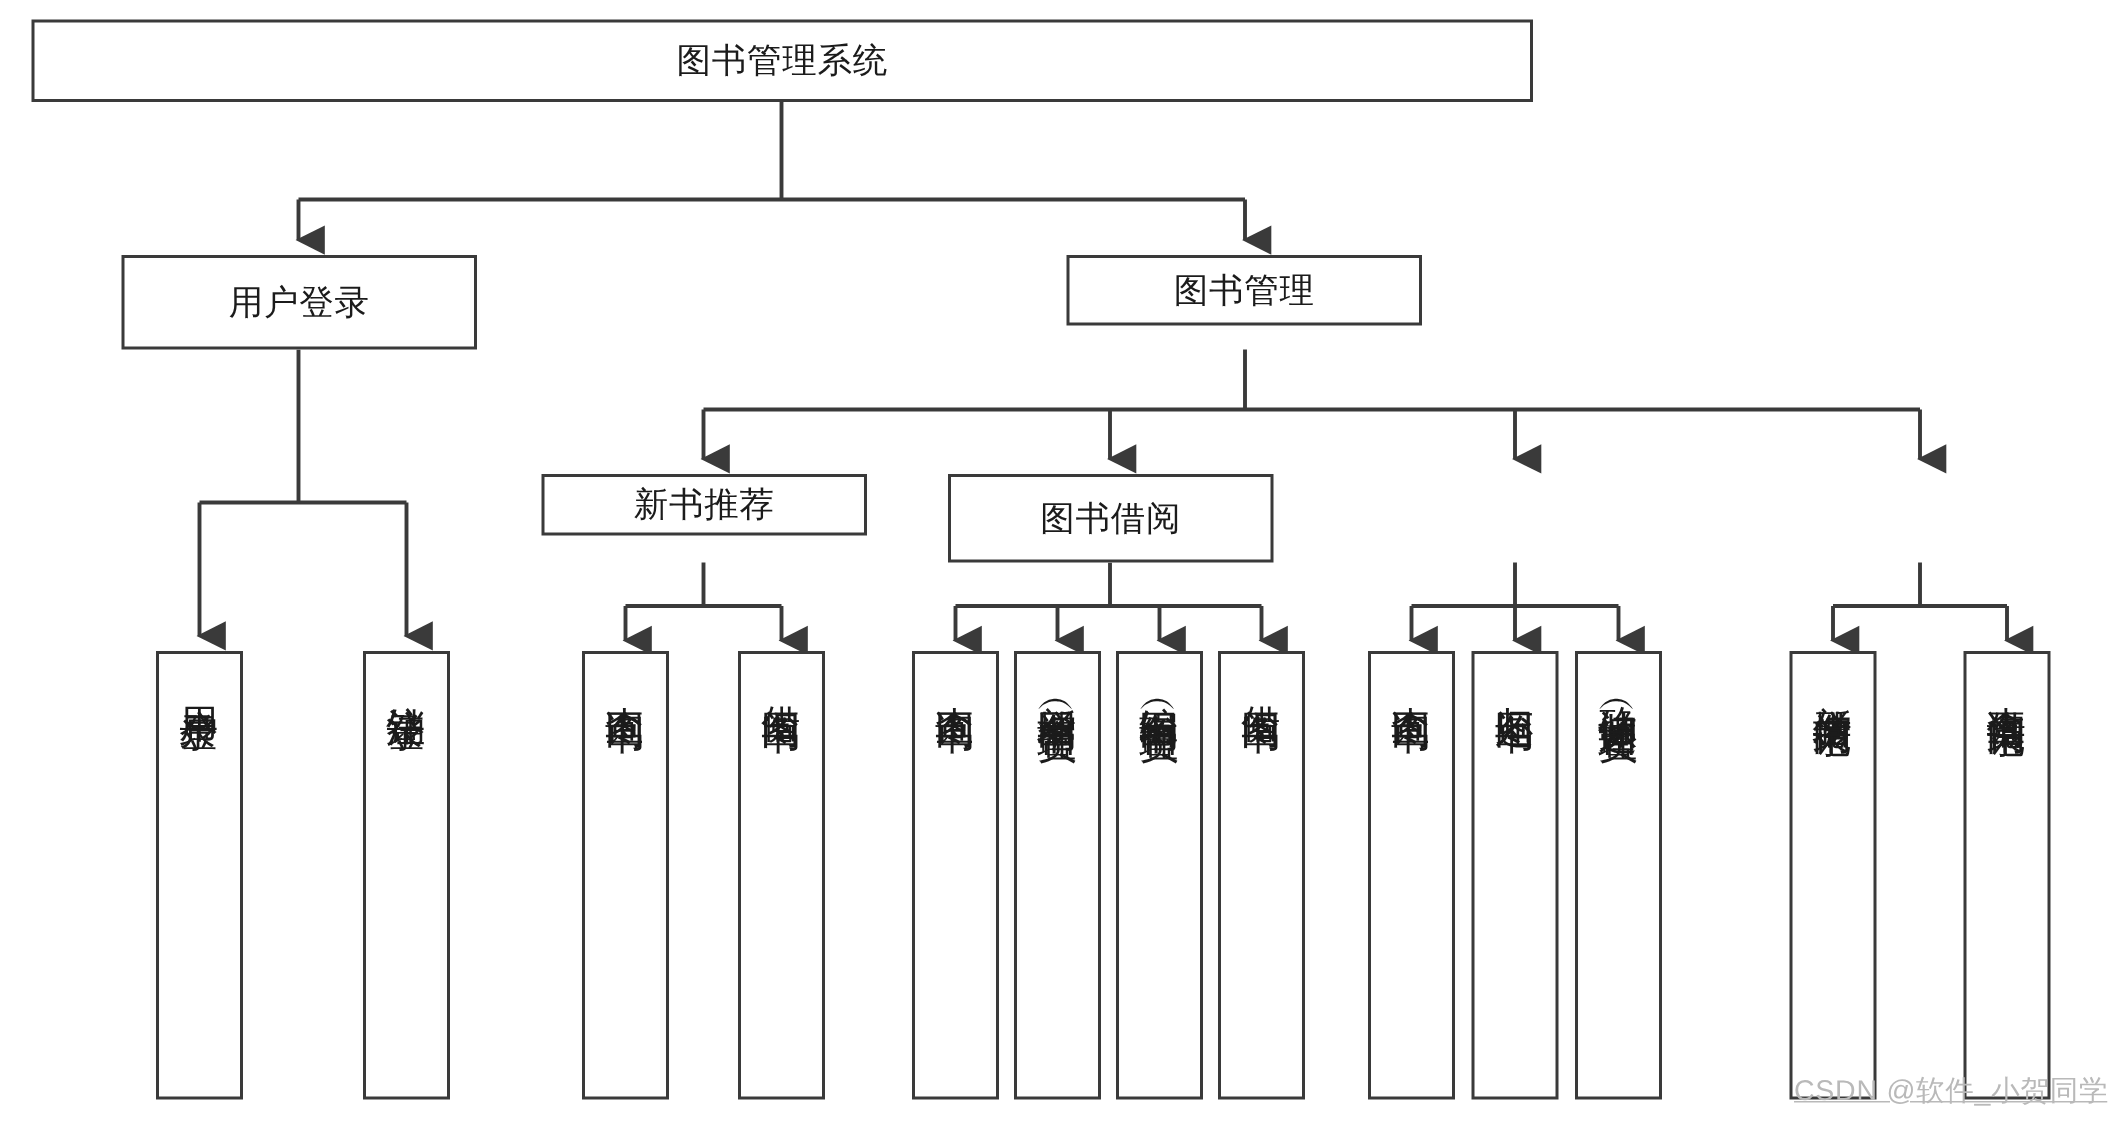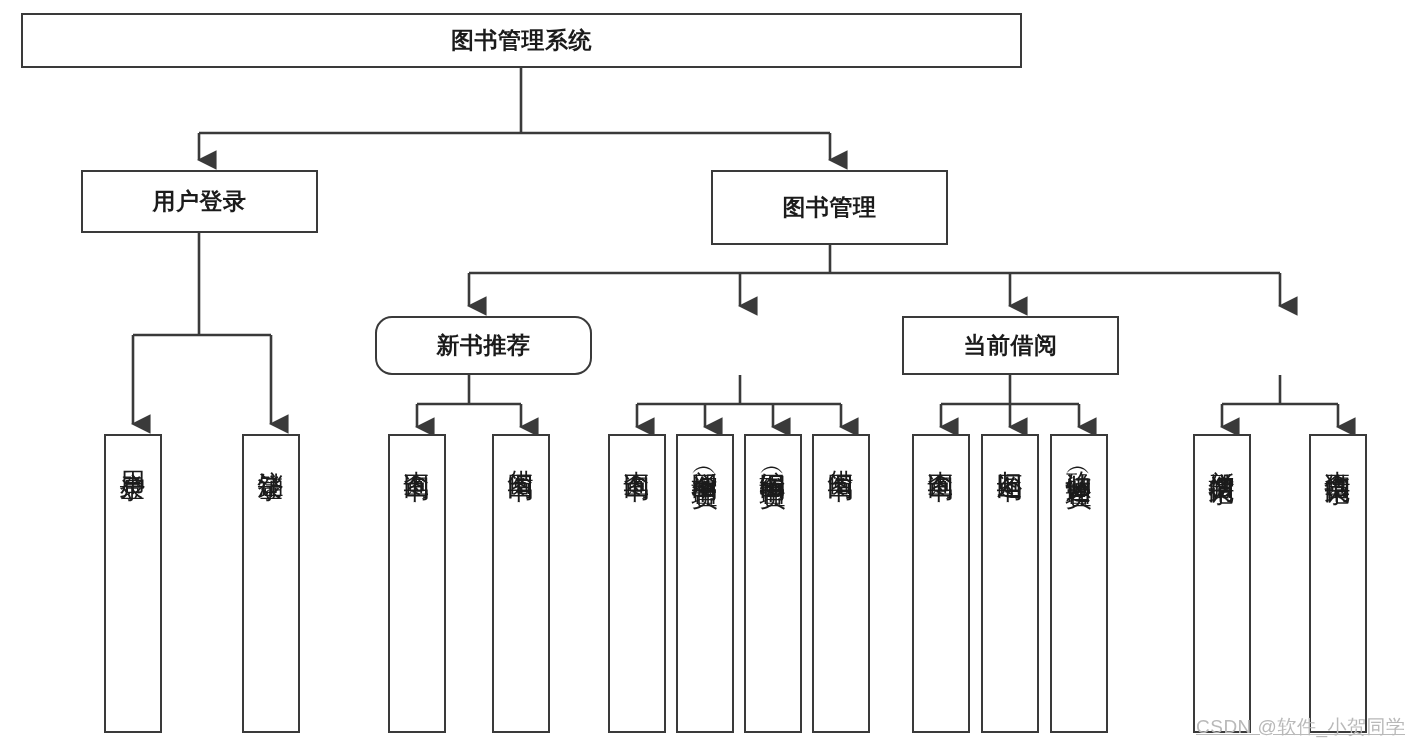--- a/index.html
+++ b/index.html
@@ -38,21 +38,20 @@
   .node .lbl {
     display: block;
     text-align: center;
     line-height: 1.12;
     letter-spacing: 0.5px;
   }
   
   .node.horiz .lbl {
     font-size: 23px;
     white-space: nowrap;
-    font-weight: bold;
   }
   .node.root .lbl {
     font-size: 23px;
   }
   
   .node.vert {
     align-items: flex-start;
     justify-content: center;
     padding-top: 14px;
   }
@@ -128,29 +127,29 @@
     </g>
   </svg>
 
   <div class="node horiz root" style="left:21px; top:13px; width:1001px; height:55px;">
     <span class="lbl">图书管理系统</span>
   </div>
 
   <div class="node horiz" style="left:81px; top:170px; width:237px; height:63px;">
     <span class="lbl">用户登录</span>
   </div>
-  <div class="node horiz" style="left:711px; top:170px; width:237px; height:75px;align-items:center;">
+  <div class="node horiz" style="left:711px; top:170px; width:237px; height:47px;align-items:center;">
     <span class="lbl">图书管理</span>
   </div>
 
-  <div class="node horiz" style="left:375px; top:316px; width:217px; height:59px;border-radius:17px;">
+  <div class="node horiz" style="left:361px; top:316px; width:217px; height:41px;">
     <span class="lbl">新书推荐</span>
   </div>
-  <div class="node horiz" style="left:902px; top:316px; width:217px; height:59px;">
-    <span class="lbl">当前借阅</span>
+  <div class="node horiz" style="left:632px; top:316px; width:217px; height:59px;">
+    <span class="lbl">图书借阅</span>
   </div>
 
   <div class="node vert" style="left:104px; top:434px; width:58px; height:299px;">
     <span class="lbl">用户登录</span>
   </div>
   <div class="node vert" style="left:242px; top:434px; width:58px; height:299px;">
     <span class="lbl">注销登录</span>
   </div>
 
   <div class="node vert" style="left:388px; top:434px; width:58px; height:299px;">

